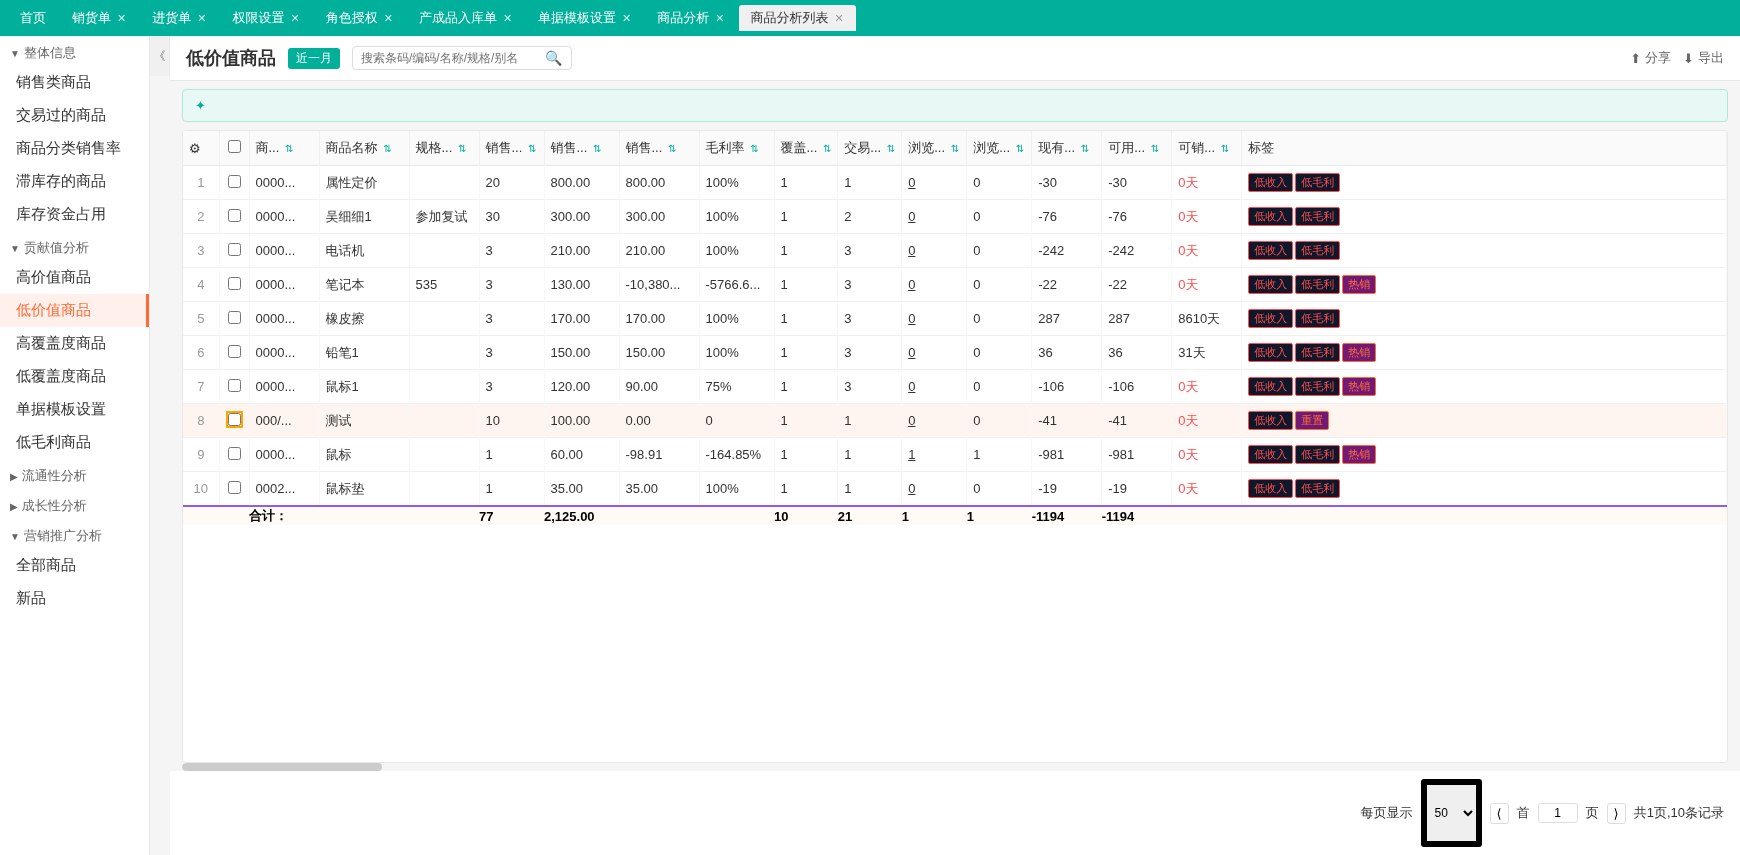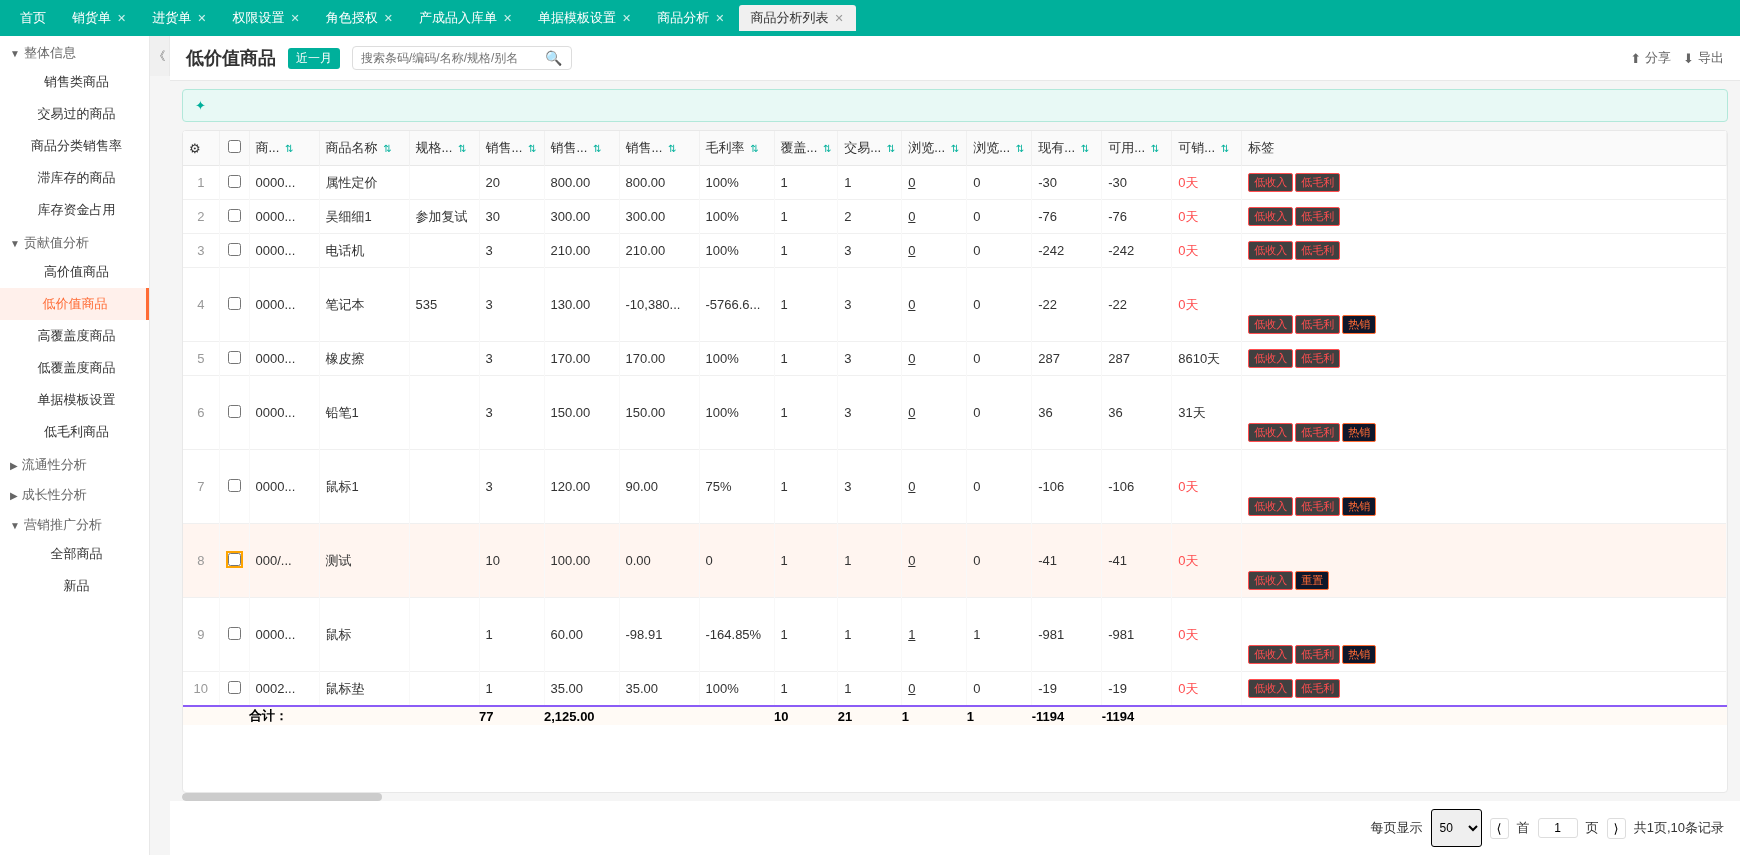--- a/index.html
+++ b/index.html
@@ -50,22 +50,21 @@
       display: flex;
       align-items: center;
       gap: 4px;
       cursor: pointer;
     }
     .sidebar-group-header .arrow { font-size: 10px; }
     .sidebar-item {
       padding: 7px 12px 7px 16px;
       color: #333;
       cursor: pointer;
-      font-size: 13px;
-      text-align: center;
+      font-size: 15px;
     }
     .sidebar-item.active { background: #fff0eb; color: #ff6b35; border-right: 3px solid #ff6b35; }
 
     
     .content-area {
       flex: 1;
       display: flex;
       flex-direction: column;
       overflow: hidden;
       background: #f5f5f5;
@@ -170,39 +169,39 @@
       border-right: 1px solid #f8f8f8;
       white-space: nowrap;
     }
     .tag {
       display: inline-block;
       padding: 1px 5px;
       border-radius: 2px;
       font-size: 11px;
       margin-right: 2px;
     }
-    .tag-red { color: #ff4d4f; border: 1px solid #ff4d4f; background: #404040; }
-    .tag-orange { color: #ff6b35; border: 1px solid #ff6b35; background: #0f172a; margin-top: 40px; }
+    .tag-red { color: #ff4d4f; border: 1px solid #ff4d4f; background: #0f172a; }
+    .tag-orange { color: #ff6b35; border: 1px solid #ff6b35; background: #701a75; }
     .underline { text-decoration: underline; cursor: pointer; }
 
     
     .pagination {
       display: flex;
       align-items: center;
       justify-content: flex-end;
       padding: 8px 16px;
       background: #fff;
       gap: 8px;
       font-size: 12px;
       color: #333;
     }
     .page-size-select {
-      border: 1px solid #000000;
+      border: 6px solid #000000;
       border-radius: 3px;
-      padding: 10px 4px;
+      padding: 20px 4px;
       font-size: 12px;
     }
     .page-btn {
       border: 1px solid #ddd;
       border-radius: 3px;
       padding: 2px 6px;
       cursor: pointer;
       background: #fff;
     }
     .page-input {

